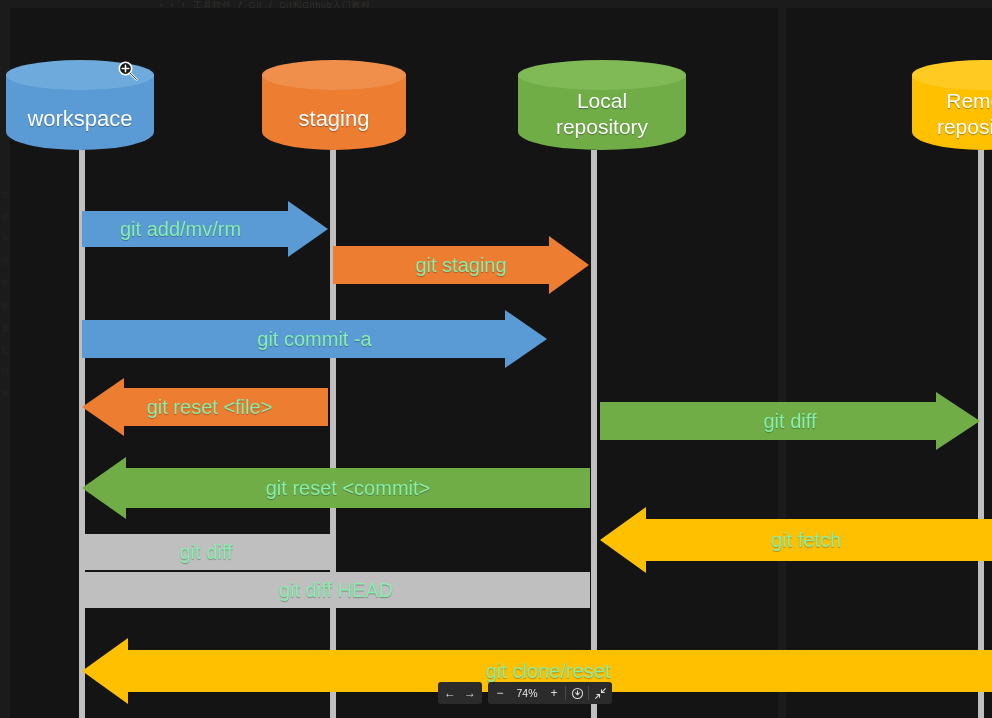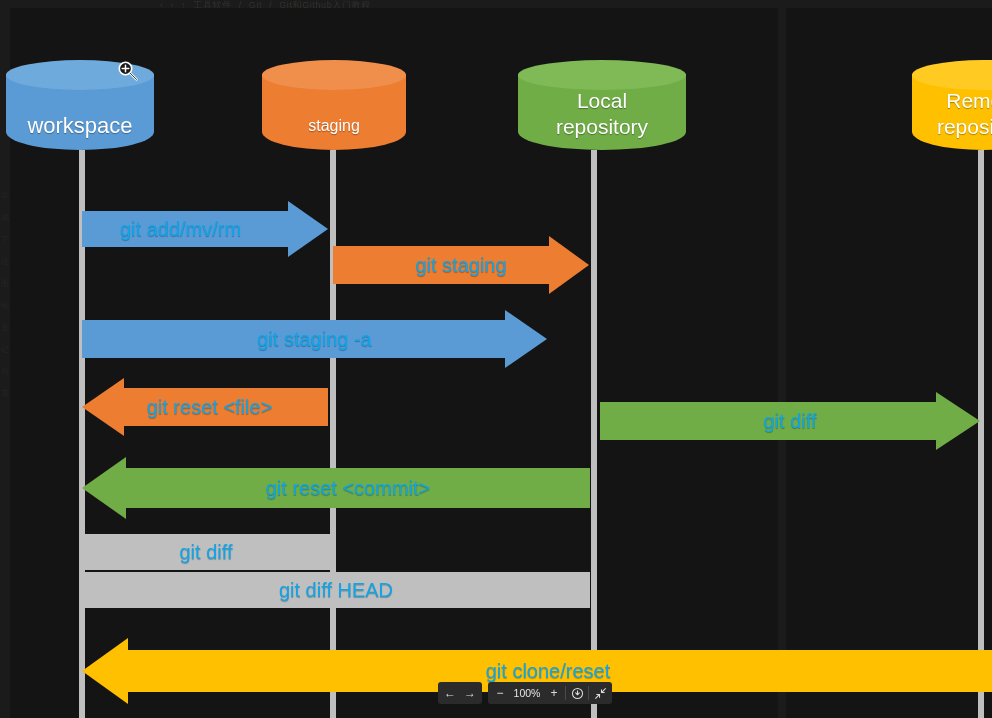--- a/index.html
+++ b/index.html
@@ -86,21 +86,21 @@
   .cyl-top {
     position: absolute;
     left: 0; top: 0;
     width: 100%;
     height: 30px;
     border-radius: 50%;
   }
   .cyl-label {
     position: absolute;
     left: 0;
-    top: 53px;
+    top: 46px;
     width: 100%;
     color: #ffffff;
     font-size: 22px;
     line-height: 26px;
     font-weight: 400;
     text-shadow: 0 1px 1px rgba(0,0,0,.35);
     white-space: pre-line;
   }
   .cyl-stem {
     position: absolute;
@@ -121,21 +121,21 @@
     transform: translateY(-50%);
   }
   .arrow .head {
     position: absolute;
     top: 0; bottom: 0;
     width: 0; height: 0;
   }
   .arrow .cap {
     position: relative;
     z-index: 3;
-    color: #0ea5e9;
+    color: #86efac;
     font-size: 20px;
     line-height: 22px;
     white-space: nowrap;
     text-shadow: 0 1px 1px rgba(0,0,0,.3);
   }
 
   
   .toolbar {
     position: absolute;
     left: 438px;
@@ -222,59 +222,64 @@
         <div class="cap" style="margin-right: auto; margin-left: 38px;">git add/mv/rm</div>
       </div>
       <div class="arrow" style="left: 333px; top: 246px; width: 256px; height: 38px; z-index: 5;">
         <div class="shaft" style="background: rgb(237, 125, 49); height: 38px; left: 0px; width: 216px;"></div>
         <div class="head" style="top: 50%; bottom: auto; transform: translateY(-50%); border-top: 29px solid transparent; border-bottom: 29px solid transparent; left: 216px; border-left: 40px solid rgb(237, 125, 49);"></div>
         <div class="cap">git staging</div>
       </div>
       <div class="arrow" style="left: 82px; top: 320px; width: 465px; height: 38px; z-index: 5;">
         <div class="shaft" style="background: rgb(91, 155, 213); height: 38px; left: 0px; width: 423px;"></div>
         <div class="head" style="top: 50%; bottom: auto; transform: translateY(-50%); border-top: 29px solid transparent; border-bottom: 29px solid transparent; left: 423px; border-left: 42px solid rgb(91, 155, 213);"></div>
-        <div class="cap">git staging -a</div>
+        <div class="cap">git commit -a</div>
       </div>
       <div class="arrow" style="left: 82px; top: 388px; width: 246px; height: 38px; z-index: 5;">
         <div class="shaft" style="background: rgb(237, 125, 49); height: 38px; left: 42px; width: 204px;"></div>
         <div class="head" style="top: 50%; bottom: auto; transform: translateY(-50%); border-top: 29px solid transparent; border-bottom: 29px solid transparent; left: 0px; border-right: 42px solid rgb(237, 125, 49);"></div>
         <div class="cap" style="margin-left: 9px;">git reset &lt;file&gt;</div>
       </div>
       <div class="arrow" style="left: 600px; top: 402px; width: 380px; height: 38px; z-index: 5;">
         <div class="shaft" style="background: rgb(112, 173, 71); height: 38px; left: 0px; width: 336px;"></div>
         <div class="head" style="top: 50%; bottom: auto; transform: translateY(-50%); border-top: 29px solid transparent; border-bottom: 29px solid transparent; left: 336px; border-left: 44px solid rgb(112, 173, 71);"></div>
         <div class="cap">git diff</div>
       </div>
       <div class="arrow" style="left: 82px; top: 534px; width: 248px; height: 36px; z-index: 5;">
         <div class="shaft" style="background: rgb(191, 191, 191); height: 36px; left: 0px; width: 248px;"></div>
         <div class="cap">git diff</div>
       </div>
       <div class="arrow" style="left: 82px; top: 468px; width: 508px; height: 40px; z-index: 5;">
         <div class="shaft" style="background: rgb(112, 173, 71); height: 40px; left: 44px; width: 464px;"></div>
         <div class="head" style="top: 50%; bottom: auto; transform: translateY(-50%); border-top: 31px solid transparent; border-bottom: 31px solid transparent; left: 0px; border-right: 44px solid rgb(112, 173, 71);"></div>
         <div class="cap" style="margin-left: 24px;">git reset &lt;commit&gt;</div>
       </div>
+      <div class="arrow" style="left: 600px; top: 519px; width: 392px; height: 42px; z-index: 5;">
+        <div class="shaft" style="background: rgb(255, 192, 0); height: 42px; left: 46px; width: 346px;"></div>
+        <div class="head" style="top: 50%; bottom: auto; transform: translateY(-50%); border-top: 33px solid transparent; border-bottom: 33px solid transparent; left: 0px; border-right: 46px solid rgb(255, 192, 0);"></div>
+        <div class="cap" style="margin-left: 20px;">git fetch</div>
+      </div>
       <div class="arrow" style="left: 82px; top: 580px; width: 508px; height: 20px; z-index: 5;">
         <div class="shaft" style="background: rgb(191, 191, 191); height: 36px; left: 0px; width: 508px;"></div>
         <div class="cap">git diff HEAD</div>
       </div>
       <div class="arrow" style="left: 82px; top: 650px; width: 910px; height: 42px; z-index: 5;">
         <div class="shaft" style="background: rgb(255, 192, 0); height: 42px; left: 46px; width: 864px;"></div>
         <div class="head" style="top: 50%; bottom: auto; transform: translateY(-50%); border-top: 33px solid transparent; border-bottom: 33px solid transparent; left: 0px; border-right: 46px solid rgb(255, 192, 0);"></div>
         <div class="cap" style="margin-left: 22px;">git clone/reset</div>
       </div>
       <div class="cyl" style="left: 6px; top: 60px; width: 148px; height: 96px; z-index: 20;">
         <div class="cyl-body" style="background: rgb(91, 155, 213);"></div>
         <div class="cyl-top" style="background: rgb(111, 170, 220);"></div>
         <div class="cyl-label" style="font-size: 22px;">workspace</div>
       </div>
       <div class="cyl" style="left: 262px; top: 60px; width: 144px; height: 96px; z-index: 20;">
         <div class="cyl-body" style="background: rgb(237, 125, 49);"></div>
         <div class="cyl-top" style="background: rgb(240, 142, 76);"></div>
-        <div class="cyl-label" style="font-size: 16px;">staging</div>
+        <div class="cyl-label" style="font-size: 22px;">staging</div>
       </div>
       <div class="cyl" style="left: 518px; top: 60px; width: 168px; height: 96px; z-index: 20;">
         <div class="cyl-body" style="background: rgb(112, 173, 71);"></div>
         <div class="cyl-top" style="background: rgb(127, 186, 86);"></div>
         <div class="cyl-label" style="font-size: 21px; top: 28px;">Local
 repository</div>
       </div>
       <div class="cyl" style="left: 912px; top: 60px; width: 142px; height: 96px; z-index: 20;">
         <div class="cyl-body" style="background: rgb(255, 192, 0);"></div>
         <div class="cyl-top" style="background: rgb(255, 203, 34);"></div>
@@ -283,21 +288,21 @@
       </div>
     </div>
 
   <div class="toolbar">
     <div class="tb-group">
       <div class="tb-btn">←</div>
       <div class="tb-btn">→</div>
     </div>
     <div class="tb-group">
       <div class="tb-btn">−</div>
-      <div class="tb-btn tb-zoom">100%</div>
+      <div class="tb-btn tb-zoom">74%</div>
       <div class="tb-btn">+</div>
       <div class="tb-sep"></div>
       <div class="tb-btn tb-icon">
         <svg width="13" height="13" viewBox="0 0 16 16">
           <circle cx="8" cy="8" r="6.2" fill="none" stroke="#dcdcdc" stroke-width="1.3"></circle>
           <path d="M8 4.6 L8 9.2 M5.8 7.2 L8 9.6 L10.2 7.2" fill="none" stroke="#dcdcdc" stroke-width="1.3" stroke-linecap="round" stroke-linejoin="round"></path>
         </svg>
       </div>
       <div class="tb-sep"></div>
       <div class="tb-btn tb-icon">

